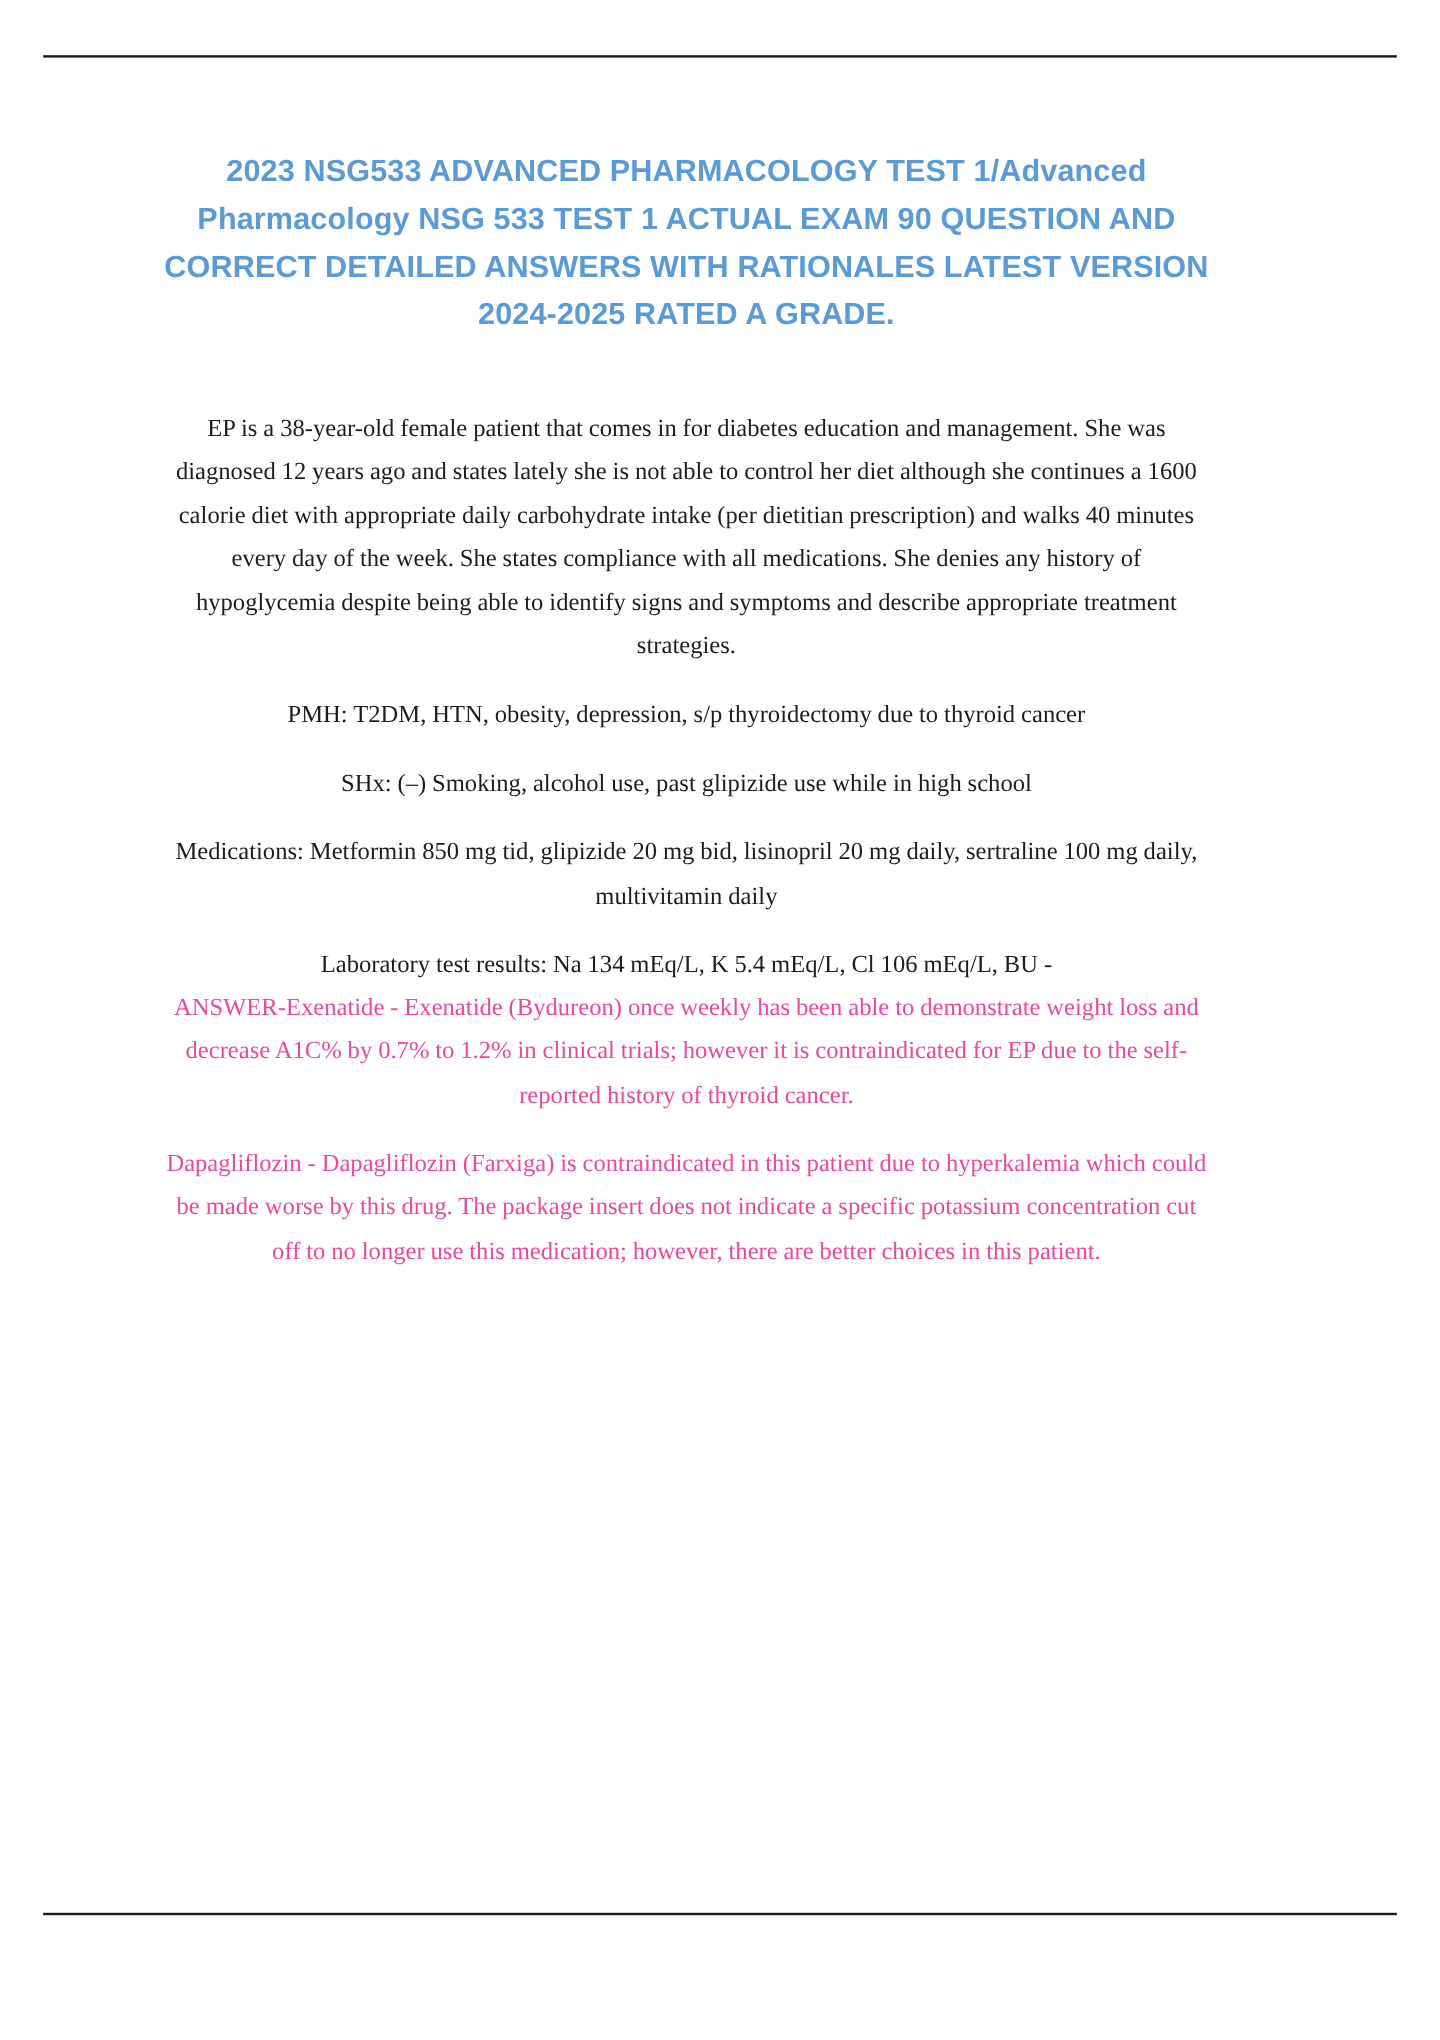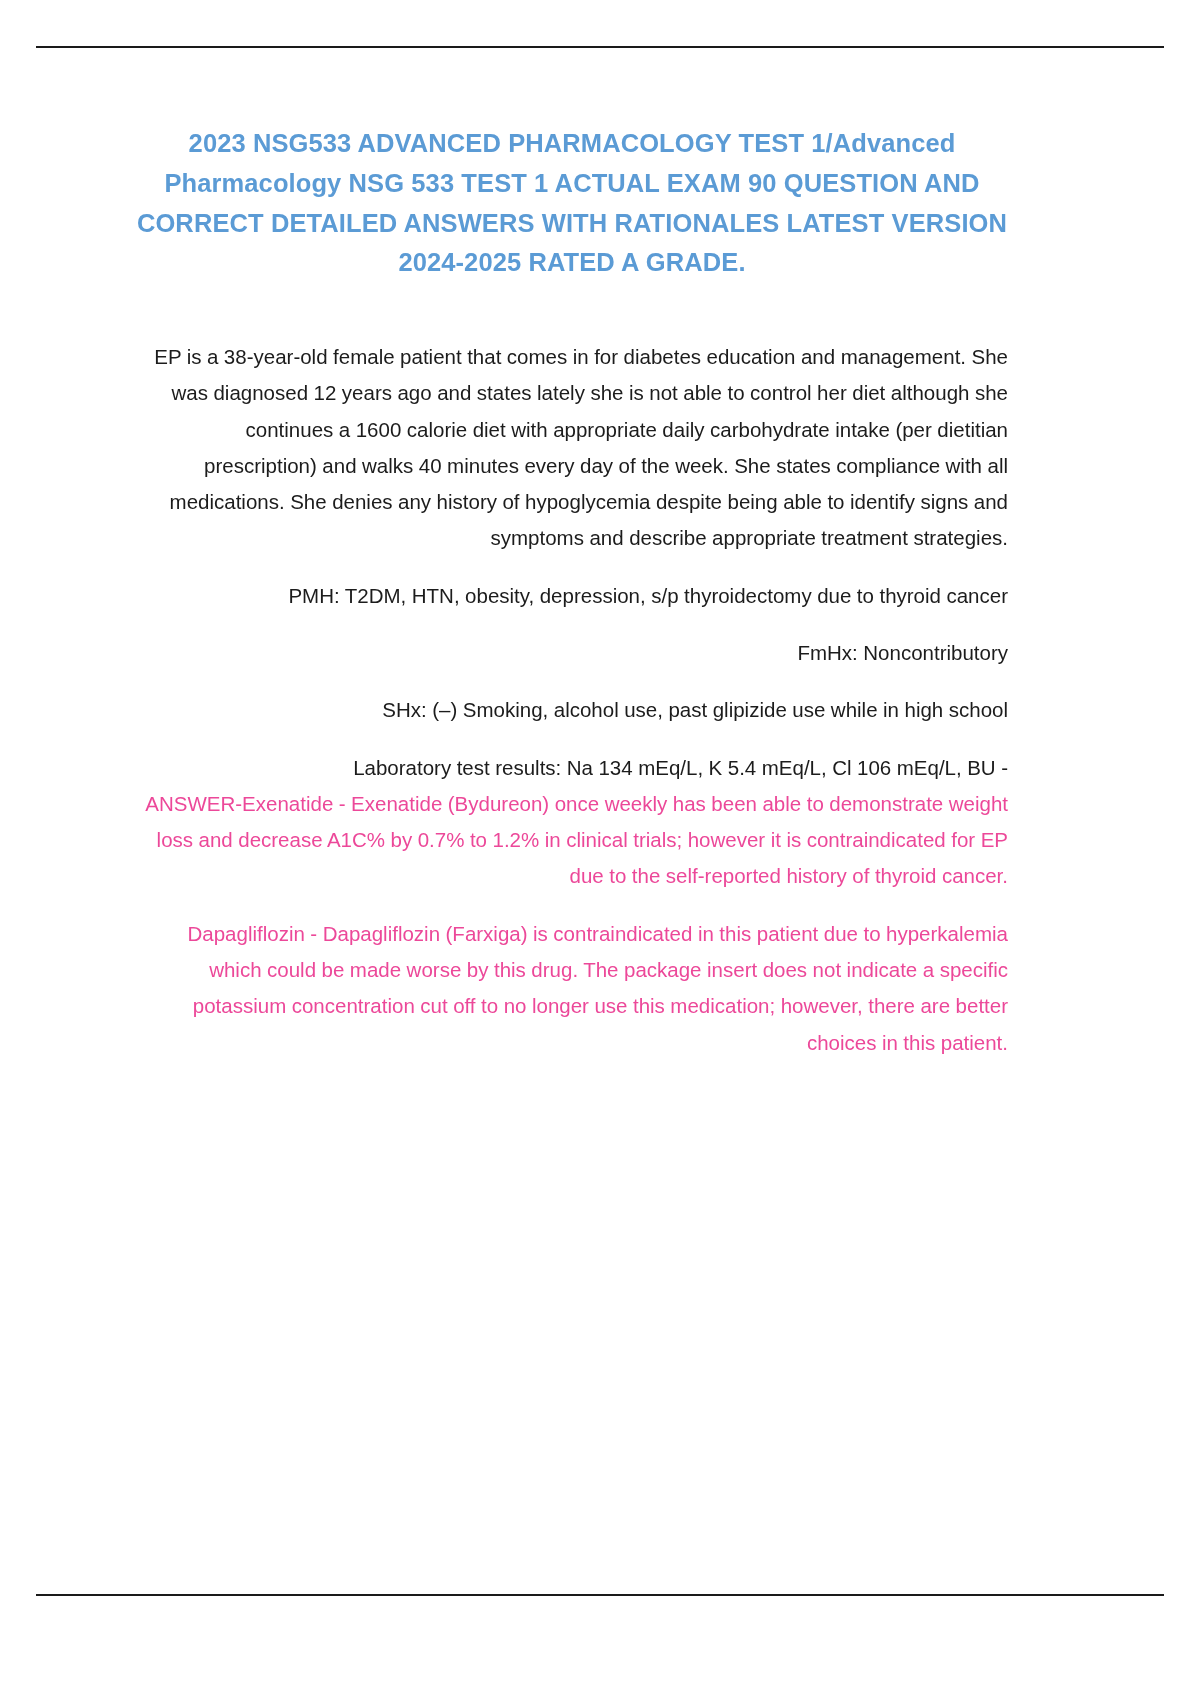--- a/index.html
+++ b/index.html
@@ -50,22 +50,22 @@
 
   .body-block {
     margin-top: 56px;
   }
 
   p.para {
     margin: 0 0 21px 0;
     font-size: 20.5px;
     line-height: 1.77;
     color: #1c1c1c;
-    font-family: Liberation Sans, sans-serif;
-    text-align: right;
+    font-family: Liberation Serif, serif;
+    text-align: center;
     word-spacing: -0.2px;
   }
 
   p.para.red {
     color: #ec4899;
   }
 
   
   p.para.no-gap {
     margin-bottom: 0;
@@ -81,24 +81,24 @@
   <div class="content">
 
     <h1 class="doc-title">2023 NSG533 ADVANCED PHARMACOLOGY  TEST 1/Advanced Pharmacology NSG 533 TEST 1 ACTUAL  EXAM 90 QUESTION AND CORRECT DETAILED ANSWERS  WITH RATIONALES LATEST VERSION 2024-2025 RATED A GRADE.</h1>
 
     <div class="body-block">
 
       <p class="para">EP is a 38-year-old female patient that comes in for diabetes education and management. She was diagnosed 12 years ago and states lately she is not able to control her diet although she continues a 1600 calorie diet with appropriate daily carbohydrate intake (per dietitian prescription) and walks 40 minutes every day of the week. She states compliance with all medications. She denies any history of hypoglycemia despite being able to identify signs and symptoms and describe appropriate treatment strategies.</p>
 
       <p class="para">PMH: T2DM, HTN, obesity, depression, s/p thyroidectomy due to thyroid cancer</p>
 
-      <p class="para">FmHx: Noncontributory</p>
 
       <p class="para">SHx: (–) Smoking, alcohol use, past glipizide use while in high school</p>
 
+      <p class="para">Medications: Metformin 850 mg tid, glipizide 20 mg bid, lisinopril 20 mg daily, sertraline 100 mg daily, multivitamin daily</p>
 
 
       <p class="para no-gap">Laboratory test results: Na 134 mEq/L, K 5.4 mEq/L, Cl 106 mEq/L, BU -</p>
 
       <p class="para red">ANSWER-Exenatide - Exenatide (Bydureon) once weekly has been able to demonstrate weight loss and decrease A1C% by 0.7% to 1.2% in clinical trials; however it is contraindicated for EP due to the self-reported history of thyroid cancer.</p>
 
       <p class="para red">Dapagliflozin - Dapagliflozin (Farxiga) is contraindicated in this patient due to hyperkalemia which could be made worse by this drug. The package insert does not indicate a specific potassium concentration cut off to no longer use this medication; however, there are better choices in this patient.</p>
 
     </div>
   </div>

